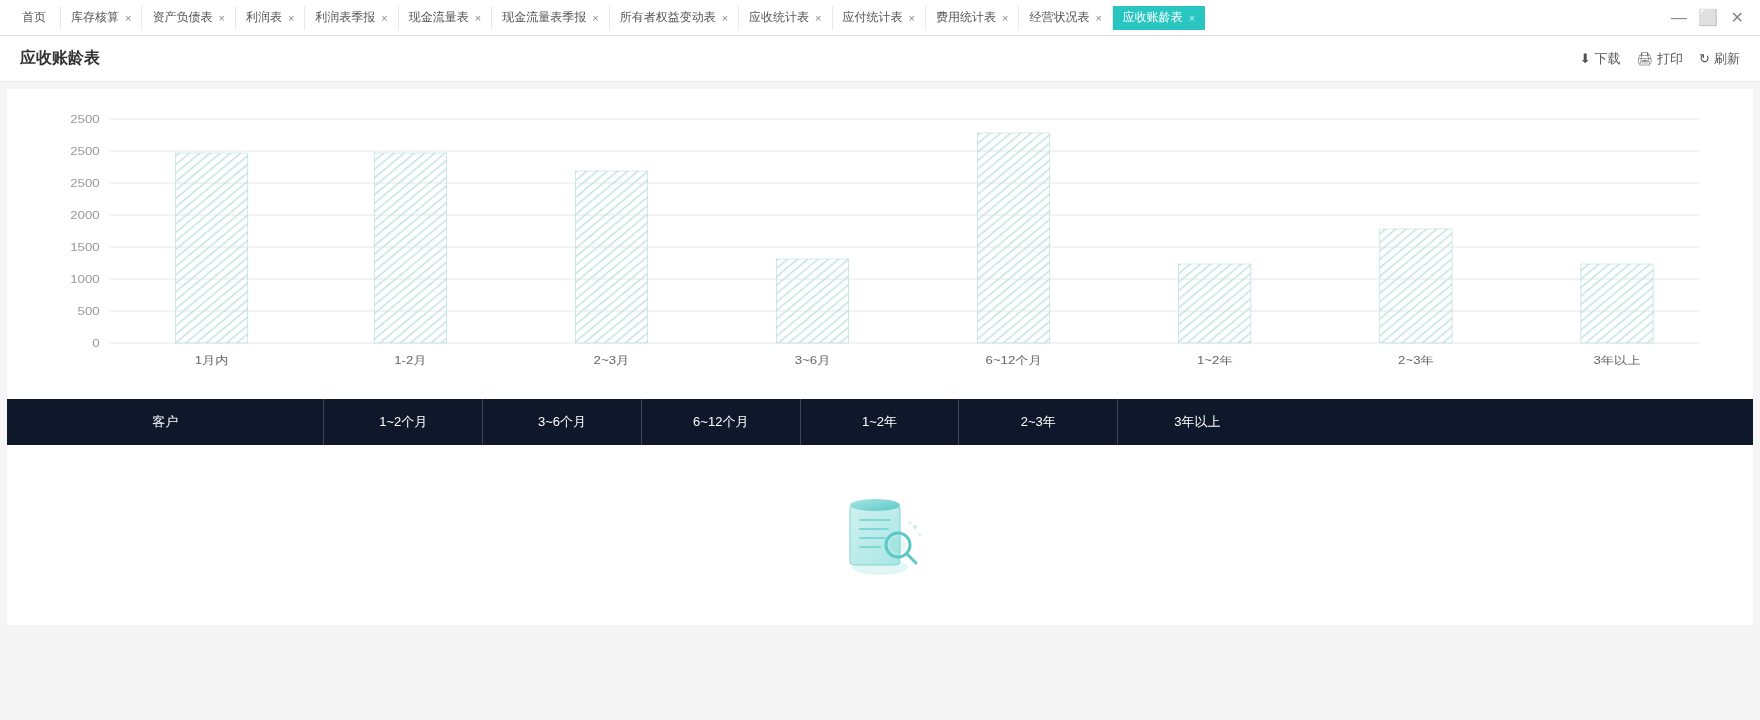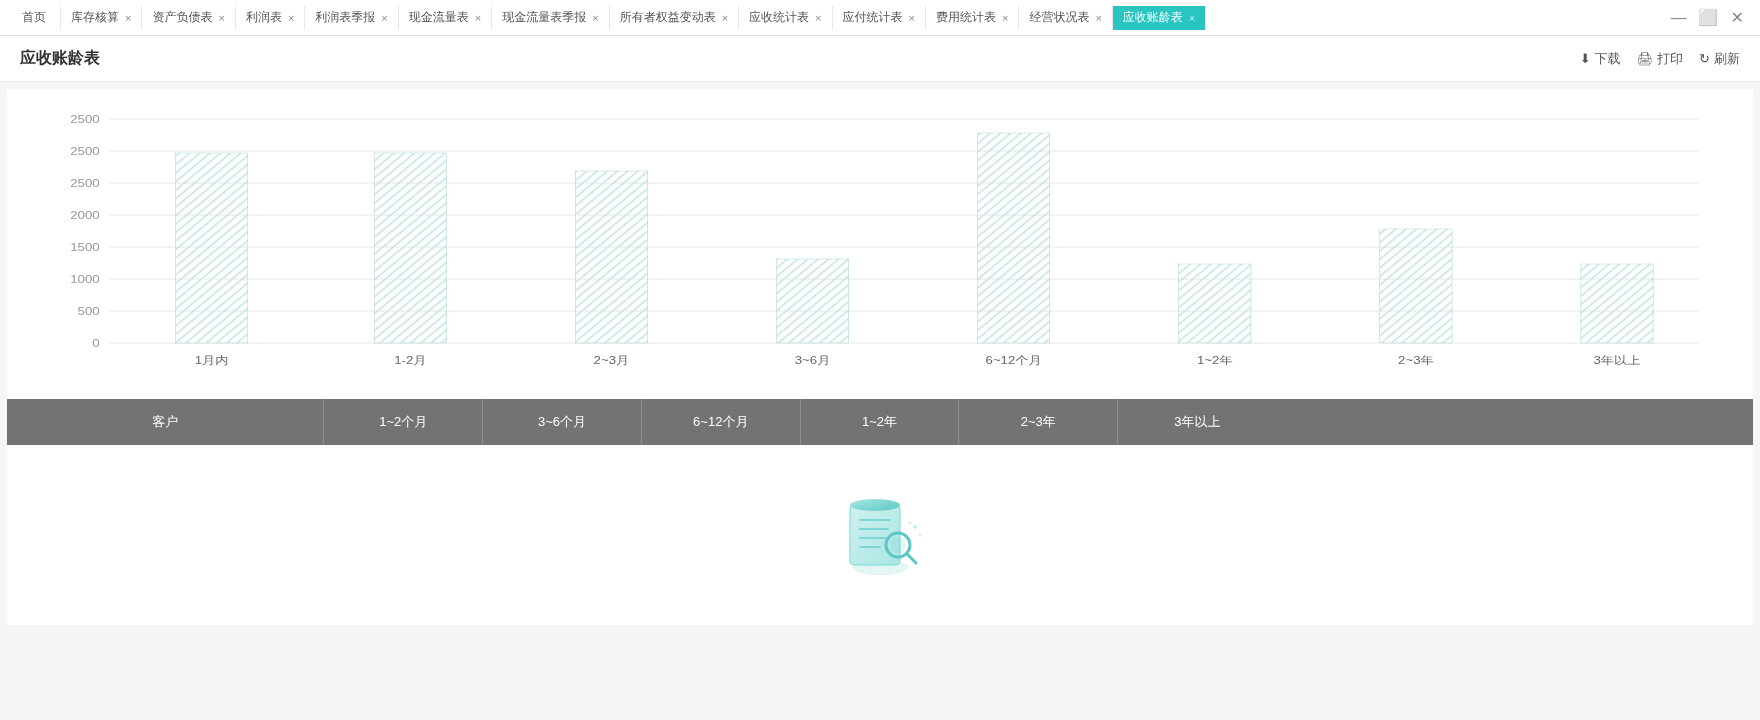--- a/index.html
+++ b/index.html
@@ -115,21 +115,21 @@
     }
     .chart-svg {
       width: 100%;
       height: 100%;
     }
 
     
     .table-header {
       display: grid;
       grid-template-columns: 2fr 1fr 1fr 1fr 1fr 1fr 1fr 1fr 1fr 1fr;
-      background: #737373;
+      background: #0f172a;
       color: #fff;
       font-size: 13px;
       font-weight: 500;
     }
     .table-header-cell {
       padding: 14px 8px;
       text-align: center;
       border-right: 1px solid rgba(255,255,255,0.2);
     }
     .table-header-cell:last-child { border-right: none; }

